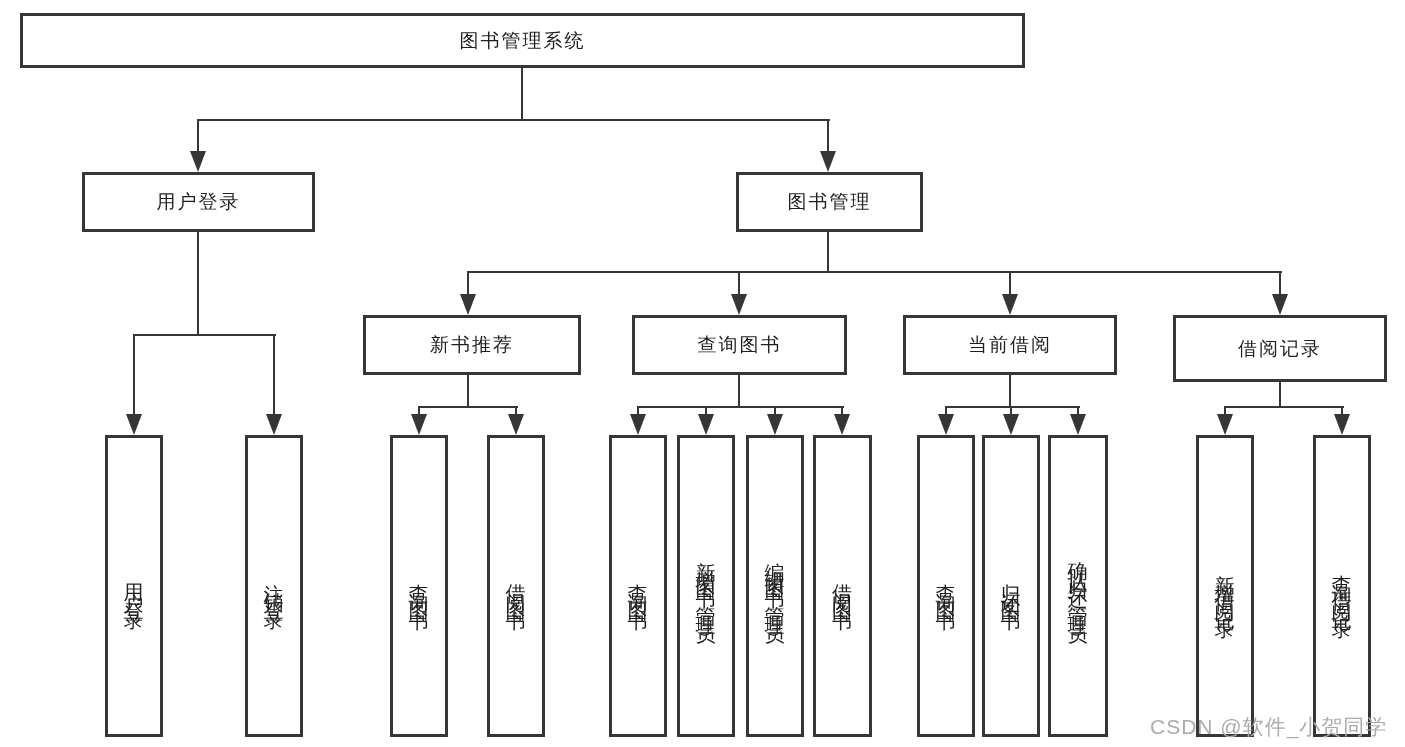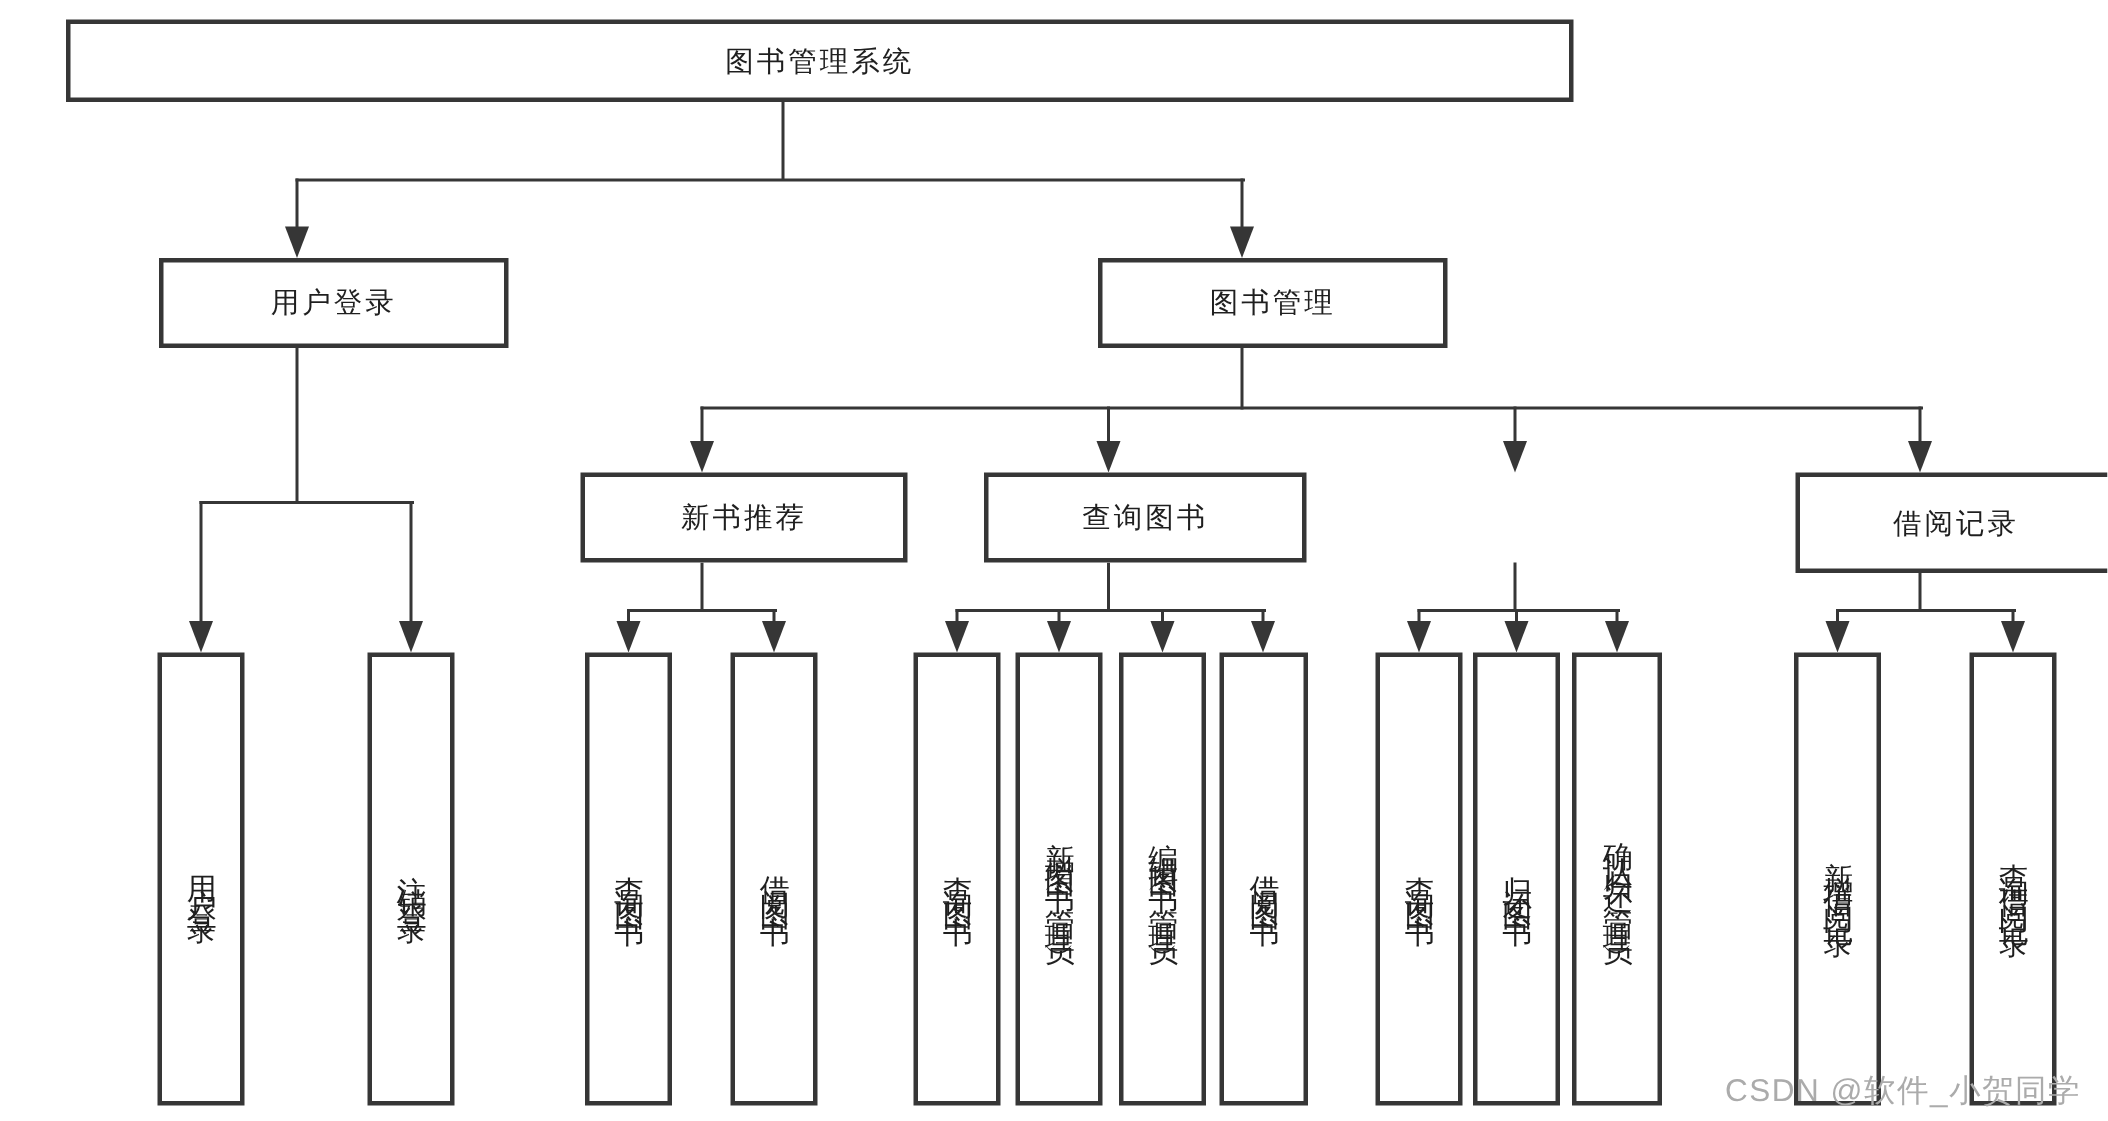--- a/index.html
+++ b/index.html
@@ -18,21 +18,20 @@
     background: #ffffff;
     color: #1f1f1f;
     display: flex;
     align-items: center;
     justify-content: center;
   }
   .hbox {
     font-size: 19px;
     letter-spacing: 2px;
     white-space: nowrap;
-    margin-left: 24px;
   }
   .vbox {
     writing-mode: vertical-rl;
     text-orientation: mixed;
     font-size: 20px;
     letter-spacing: 9px;
     line-height: 1;
     top: 435px;
     height: 302px;
   }
@@ -118,24 +117,25 @@
   <div class="line" style="left:1279px;top:375px;width:2px;height:33px"></div>
   <div class="line" style="left:1224px;top:406px;width:120px;height:2px"></div>
   <div class="line" style="left:1224px;top:406px;width:2px;height:14px"></div>
   <div class="line" style="left:1341px;top:406px;width:2px;height:14px"></div>
   <div class="arrow" style="left:1217px;top:414px"></div>
   <div class="arrow" style="left:1334px;top:414px"></div>
 
   <div class="box hbox" style="left:20px;top:13px;width:1005px;height:55px">图书管理系统</div>
 
   <div class="box hbox" style="left:82px;top:172px;width:233px;height:60px">用户登录</div>
-  <div class="box hbox" style="left:708px;top:172px;width:233px;height:60px">图书管理</div>
+  <div class="box hbox" style="left:736px;top:172px;width:187px;height:60px">图书管理</div>
 
   <div class="box hbox" style="left:363px;top:315px;width:218px;height:60px">新书推荐</div>
   <div class="box hbox" style="left:632px;top:315px;width:215px;height:60px">查询图书</div>
+  <div class="box hbox" style="left:903px;top:315px;width:214px;height:60px">当前借阅</div>
   <div class="box hbox" style="left:1173px;top:315px;width:214px;height:67px">借阅记录</div>
 
   <div class="box vbox" style="left:105px;width:58px">用户登录</div>
   <div class="box vbox" style="left:245px;width:58px">注销登录</div>
 
   <div class="box vbox" style="left:390px;width:58px">查询图书</div>
   <div class="box vbox" style="left:487px;width:58px">借阅图书</div>
 
   <div class="box vbox" style="left:609px;width:58px">查询图书</div>
   <div class="box vbox" style="left:677px;width:58px">新增图书（管理员）</div>

